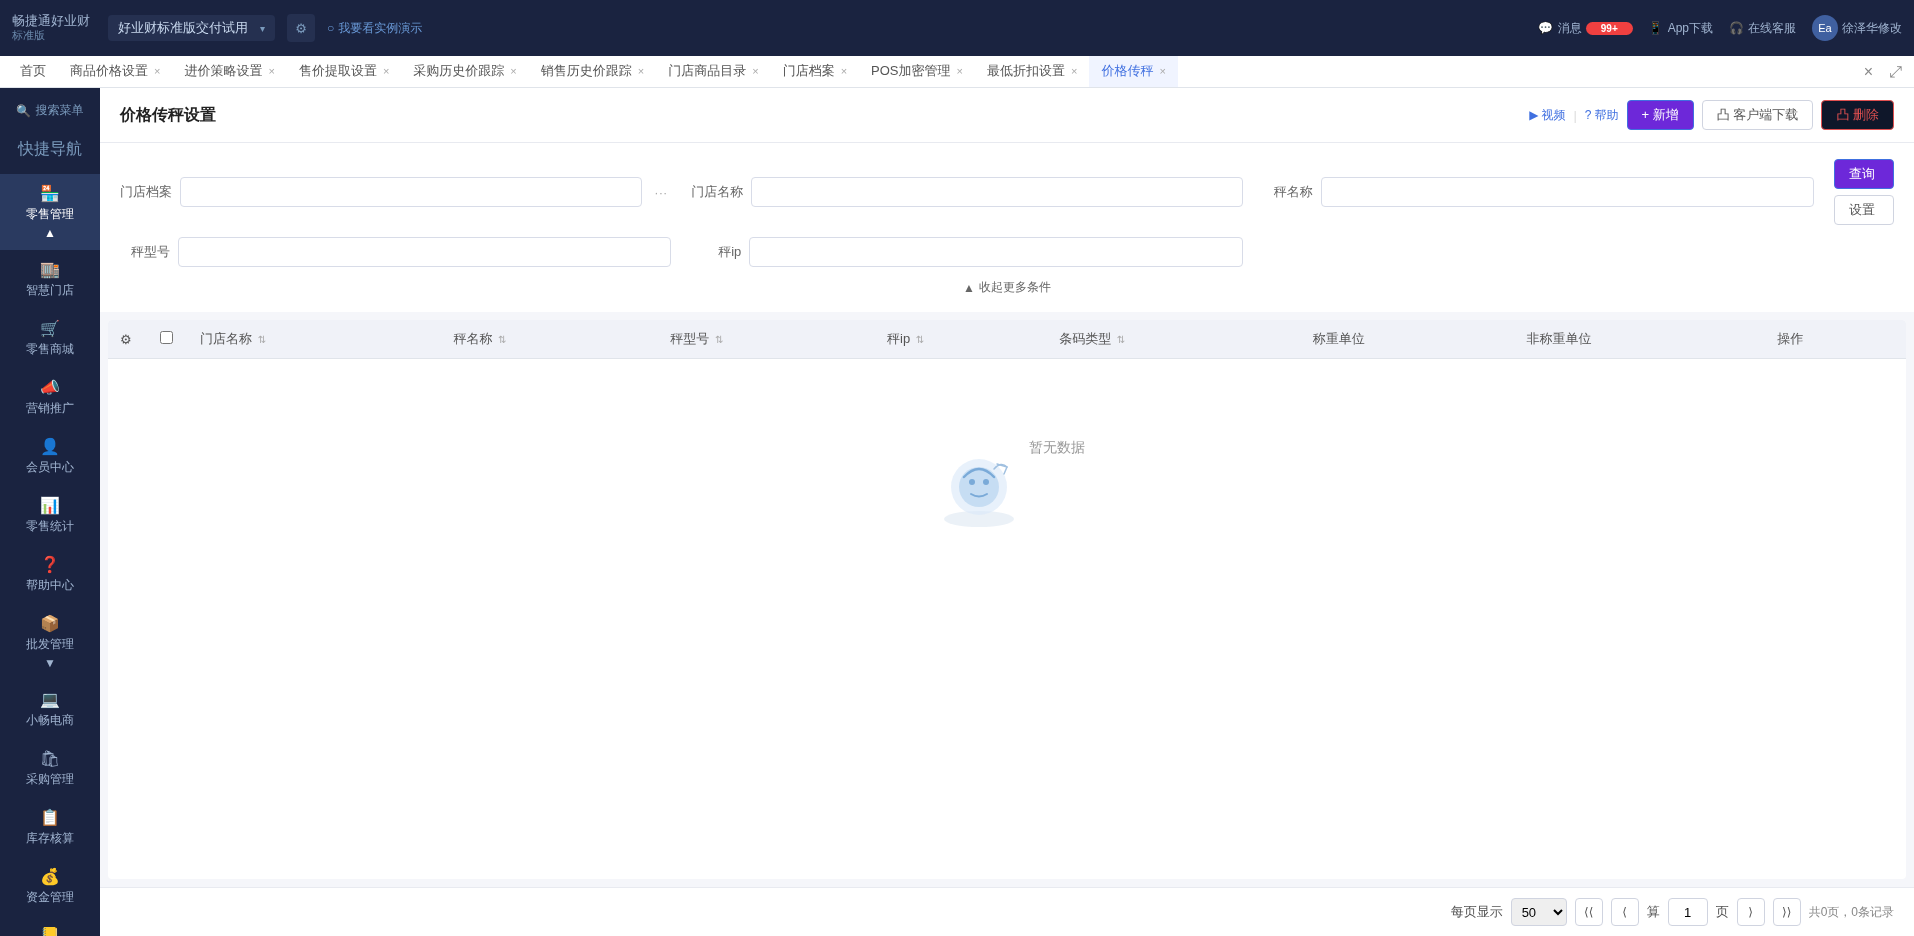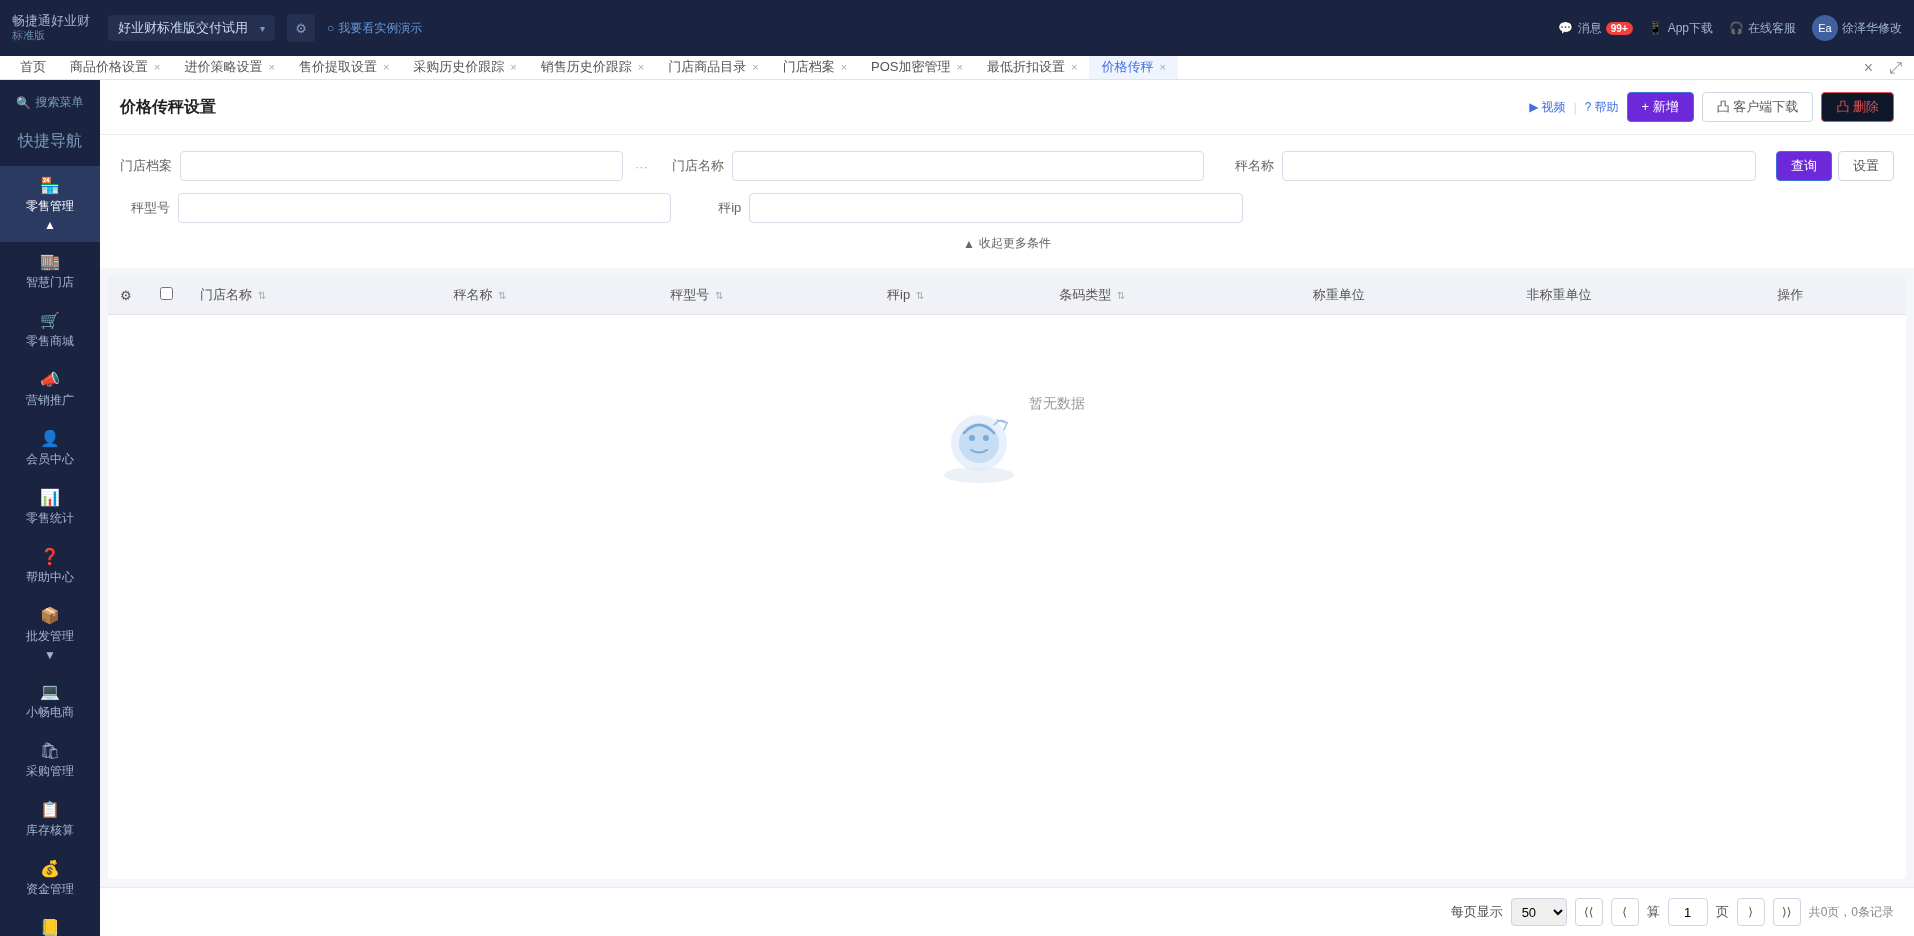--- a/index.html
+++ b/index.html
@@ -22,30 +22,30 @@
     .settings-btn {
       width: 28px; height: 28px; border-radius: 4px; background: #253050;
       display: flex; align-items: center; justify-content: center; cursor: pointer; color: #7a9abc; margin-right: 12px;
     }
     .demo-link {
       display: flex; align-items: center; color: #6a9ad8; font-size: 12px; gap: 4px; cursor: pointer;
     }
     .top-right { margin-left: auto; display: flex; align-items: center; gap: 16px; }
     .top-right-item { display: flex; align-items: center; gap: 4px; cursor: pointer; color: #a0b4d0; font-size: 12px; }
     .badge {
-      background: #f04040; color: #fff; border-radius: 10px; padding: 1px 5px;
+      background: #f04040; color: #fff; border-radius: 10px; padding: 1px 15px;
       font-size: 10px; font-weight: bold;
     }
     .user-avatar { display: flex; align-items: center; gap: 4px; cursor: pointer; color: #a0b4d0; font-size: 12px; }
     .avatar-circle { width: 26px; height: 26px; border-radius: 50%; background: #4060a0; display: flex; align-items: center; justify-content: center; color: #fff; font-size: 11px; }
 
     
     .tab-bar {
       display: flex; align-items: center; background: #fff; border-bottom: 1px solid #e0e4ea;
-      height: 24px; padding: 0 8px; flex-shrink: 0; overflow-x: auto;
+      height: 32px; padding: 0 8px; flex-shrink: 0; overflow-x: auto;
     }
     .tab-bar::-webkit-scrollbar { display: none; }
     .tab-item {
       display: flex; align-items: center; padding: 0 12px; height: 40px; font-size: 13px;
       cursor: pointer; white-space: nowrap; color: #555; border-bottom: 2px solid transparent;
       gap: 4px; flex-shrink: 0;
     }
     .tab-item.active { color: #4070e0; border-bottom: 2px solid #4070e0; background: #f0f4ff; }
     .tab-item.home { font-weight: 500; }
     .tab-close { font-size: 11px; color: #aaa; margin-left: 2px; cursor: pointer; }
@@ -95,21 +95,21 @@
     .filter-area { background: #fff; padding: 16px 20px; margin-bottom: 8px; flex-shrink: 0; }
     .filter-row { display: flex; align-items: center; gap: 20px; margin-bottom: 12px; }
     .filter-item { display: flex; align-items: center; gap: 8px; flex: 1; min-width: 200px; }
     .filter-label { color: #666; font-size: 13px; white-space: nowrap; min-width: 50px; text-align: right; }
     .filter-input { flex: 1; height: 30px; border: 1px solid #d8dce8; border-radius: 4px; padding: 0 8px; font-size: 13px; color: #333; outline: none; }
     .filter-dots { color: #aaa; cursor: pointer; padding: 0 4px; }
     .collapse-btn {
       display: flex; align-items: center; justify-content: center; color: #666;
       font-size: 12px; cursor: pointer; gap: 4px; margin-top: 4px;
     }
-    .filter-actions { display: flex; gap: 6px; align-self: flex-start; min-width: 60px; }
+    .filter-actions { display: flex; flex-direction: column; gap: 6px; align-self: flex-start; min-width: 60px; }
 
     
     .table-area { flex: 1; overflow: auto; background: #fff; margin: 0 8px 8px; border-radius: 4px; }
     .data-table { width: 100%; border-collapse: collapse; }
     .data-table thead tr { background: #f0f2f8; }
     .data-table th {
       padding: 10px 12px; text-align: left; font-size: 13px; font-weight: 500;
       color: #555; border-bottom: 1px solid #e0e4ea; white-space: nowrap;
     }
     .data-table th .sort-icon { color: #aaa; font-size: 10px; margin-left: 2px; }

